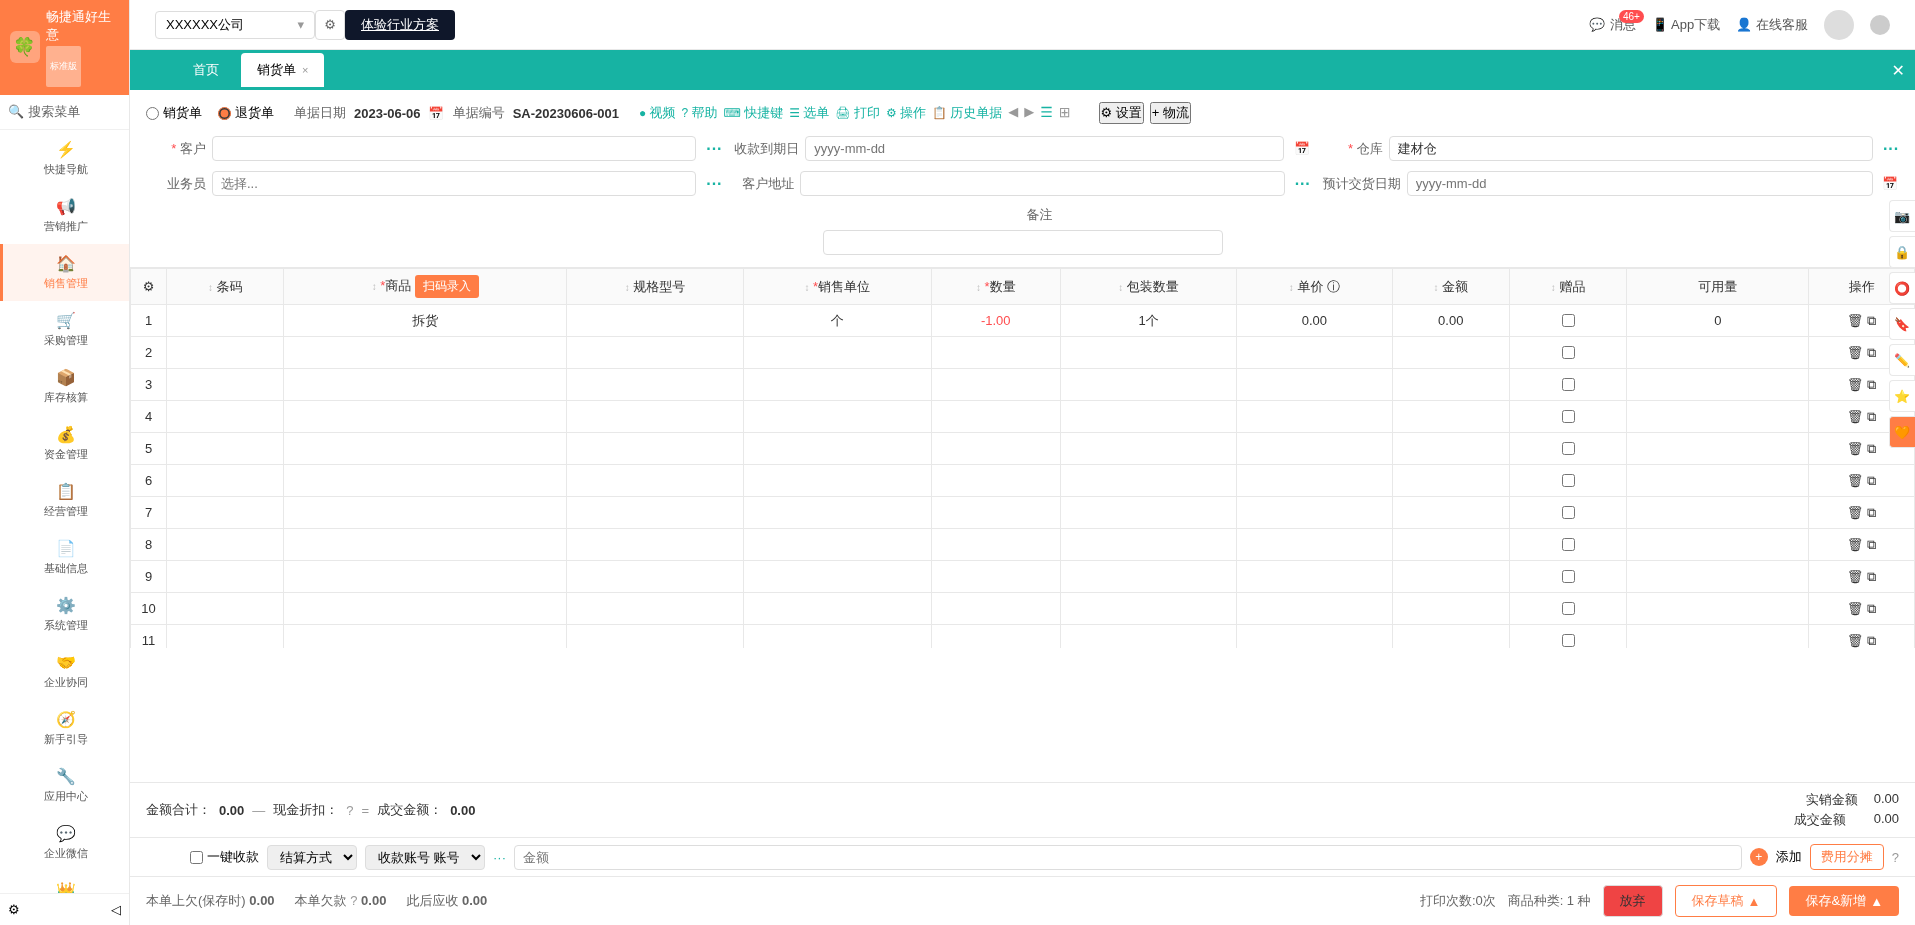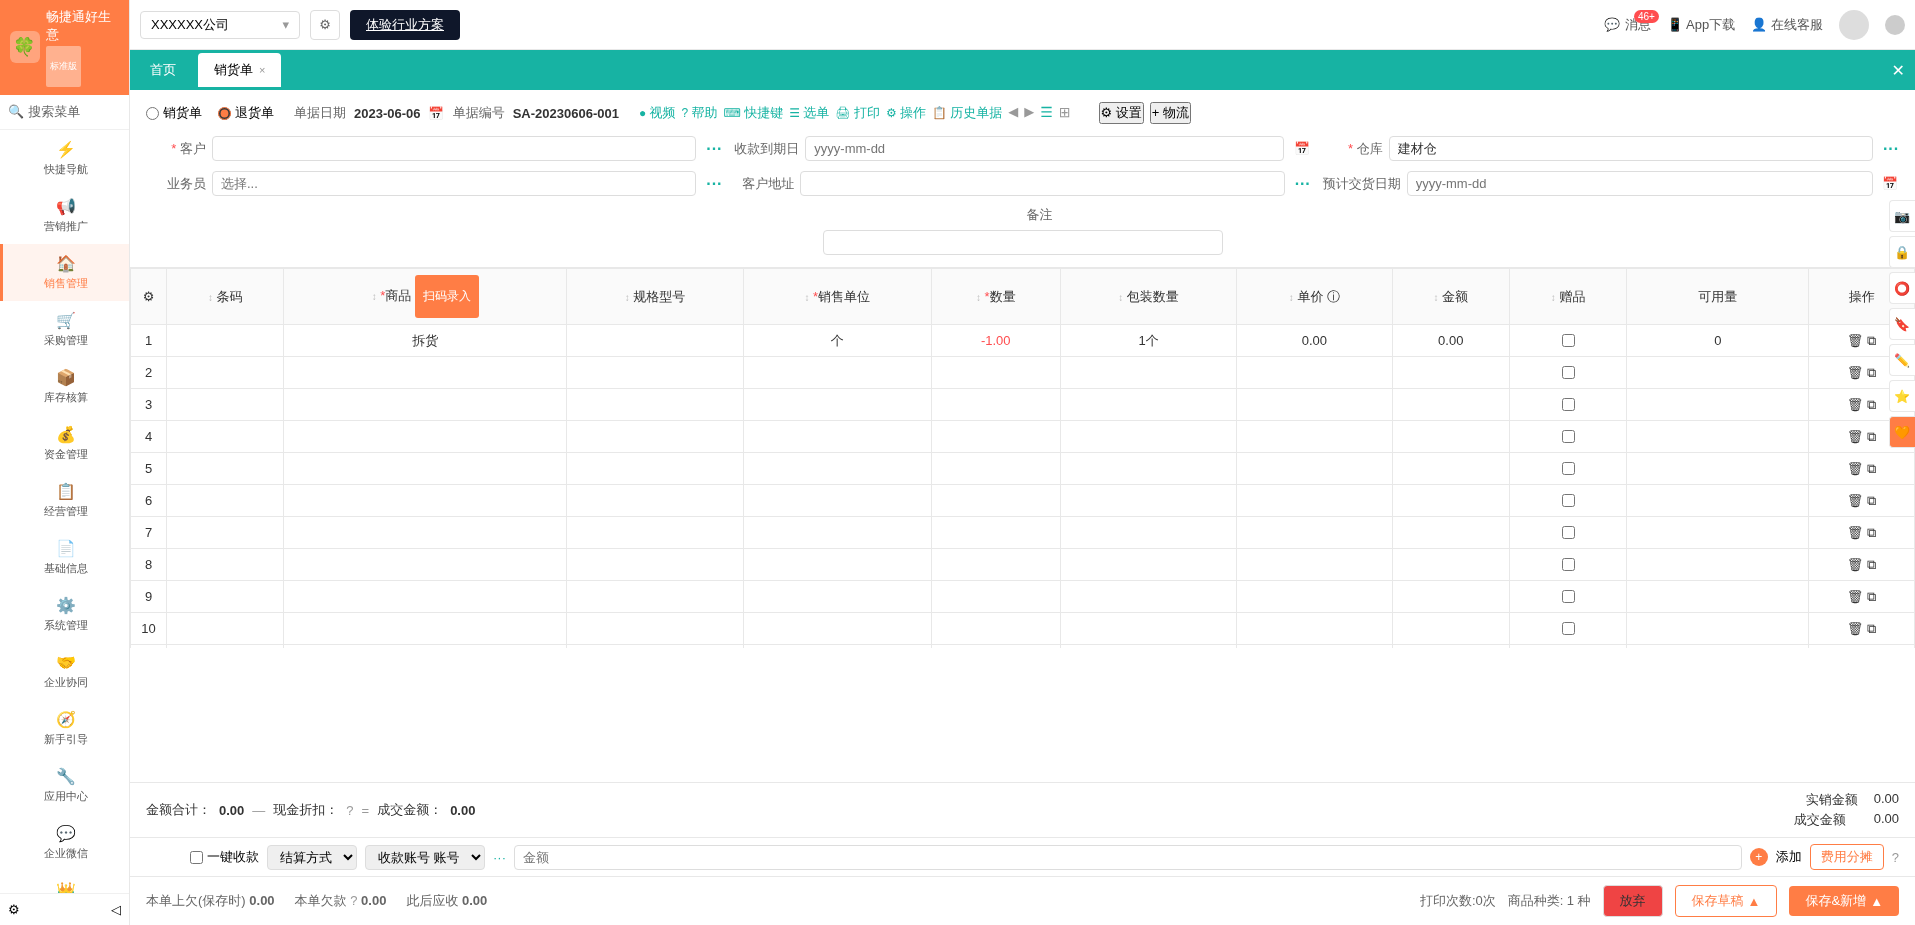--- a/index.html
+++ b/index.html
@@ -16,35 +16,35 @@
     .nav-item { display: flex; flex-direction: column; align-items: center; padding: 10px 6px; cursor: pointer; color: #555; border-left: 3px solid transparent; gap: 3px; }
     .nav-item.active { background: #fff3ee; color: #ff7d45; border-left-color: #ff7d45; }
     .nav-item .nav-icon { font-size: 16px; }
     .nav-item .nav-label { font-size: 11px; text-align: center; }
     .sidebar-bottom { padding: 8px; display: flex; justify-content: space-between; border-top: 1px solid #f0f0f0; }
 
     
     .main { flex: 1; display: flex; flex-direction: column; overflow: hidden; }
 
     
-    .top-header { height: 50px; background: #fff; display: flex; align-items: center; padding: 0 10px; border-bottom: 1px solid #e8e8e8; gap: 10px; justify-content: space-between; }
+    .top-header { height: 50px; background: #fff; display: flex; align-items: center; padding: 0 25px; border-bottom: 1px solid #e8e8e8; gap: 0; justify-content: space-between; }
     .company-select { display: flex; align-items: center; gap: 6px; border: 1px solid #ddd; border-radius: 4px; padding: 4px 10px; cursor: pointer; min-width: 160px; }
     .company-select .chevron { color: #999; margin-left: auto; }
     .gear-btn { width: 30px; height: 30px; display: flex; align-items: center; justify-content: center; cursor: pointer; color: #666; border: 1px solid #ddd; border-radius: 4px; }
     .trial-btn { background: #0f172a; color: #fff; border: none; border-radius: 4px; padding: 6px 16px; cursor: pointer; font-size: 13px; text-decoration: underline; }
     .header-spacer { flex: 1; }
     .header-actions { display: flex; align-items: center; gap: 16px; color: #555; }
     .msg-btn { position: relative; cursor: pointer; display: flex; align-items: center; gap: 4px; }
     .badge { position: absolute; top: -6px; right: -8px; background: #ff4d4f; color: #fff; font-size: 10px; border-radius: 8px; padding: 1px 4px; }
     .avatar { width: 30px; height: 30px; background: #ddd; border-radius: 50%; }
     .avatar-extra { width: 20px; height: 20px; background: #ccc; border-radius: 50%; }
 
     
     .tab-bar { background: #17b3a3; display: flex; align-items: center; padding: 0 0 0 0; min-height: 40px; }
-    .tab-home { padding: 10px 20px; color: #fff; cursor: pointer; font-size: 13px; }
+    .tab-home { padding: 10px 20px; color: #fff; cursor: pointer; font-size: 13px; margin-left: 43px; }
     .tab-item { background: #fff; padding: 8px 16px; display: flex; align-items: center; gap: 6px; cursor: pointer; border-radius: 4px 4px 0 0; margin-left: 2px; }
     .tab-item .close-tab { color: #999; font-size: 11px; cursor: pointer; }
     .tab-bar-end { margin-left: auto; padding-right: 10px; color: #fff; cursor: pointer; font-size: 16px; }
 
     
     .content { flex: 1; overflow-y: auto; background: #f5f5f5; padding: 0; display: flex; flex-direction: column; }
 
     
     .form-area { background: #fff; padding: 12px 16px; border-bottom: 1px solid #e8e8e8; }
     .form-top { display: flex; align-items: center; gap: 20px; margin-bottom: 12px; }
@@ -58,21 +58,21 @@
     .form-field { display: flex; align-items: center; gap: 6px; }
     .field-label { color: #666; white-space: nowrap; min-width: 60px; text-align: right; }
     .required-star { color: #ff4d4f; }
     .field-input { flex: 1; border: 1px solid #ddd; border-radius: 4px; padding: 4px 8px; min-width: 0; color: #333; background: #fff; }
     .field-input.placeholder { color: #701a75; }
     .field-ellipsis { color: #17b3a3; cursor: pointer; margin-left: 4px; font-size: 16px; font-weight: bold; }
     .field-calendar { color: #999; cursor: pointer; margin-left: 4px; }
 
     
     .table-container { background: #fff; flex: 1; overflow: hidden; display: flex; flex-direction: column; }
-    .scan-btn { background: #ff7d45; color: #fff; border: none; border-radius: 3px; padding: 13px 8px; font-size: 12px; cursor: pointer; }
+    .scan-btn { background: #ff7d45; color: #fff; border: none; border-radius: 3px; padding: 3px 8px; font-size: 12px; cursor: pointer; }
 
     .data-table { width: 100%; border-collapse: collapse; flex: 1; }
     .data-table th { background: #fafafa; border: 1px solid #e8e8e8; padding: 6px 8px; text-align: center; color: #333; font-weight: normal; white-space: nowrap; position: sticky; top: 0; z-index: 1; }
     .data-table td { border: 1px solid #e8e8e8; padding: 4px 8px; text-align: center; color: #333; height: 32px; }
     .th-required { color: #ff4d4f; }
     .col-sort { color: #bbb; cursor: pointer; font-size: 10px; }
     .negative-val { color: #ff4d4f; }
     .checkbox-cell { display: flex; justify-content: center; }
 
     

